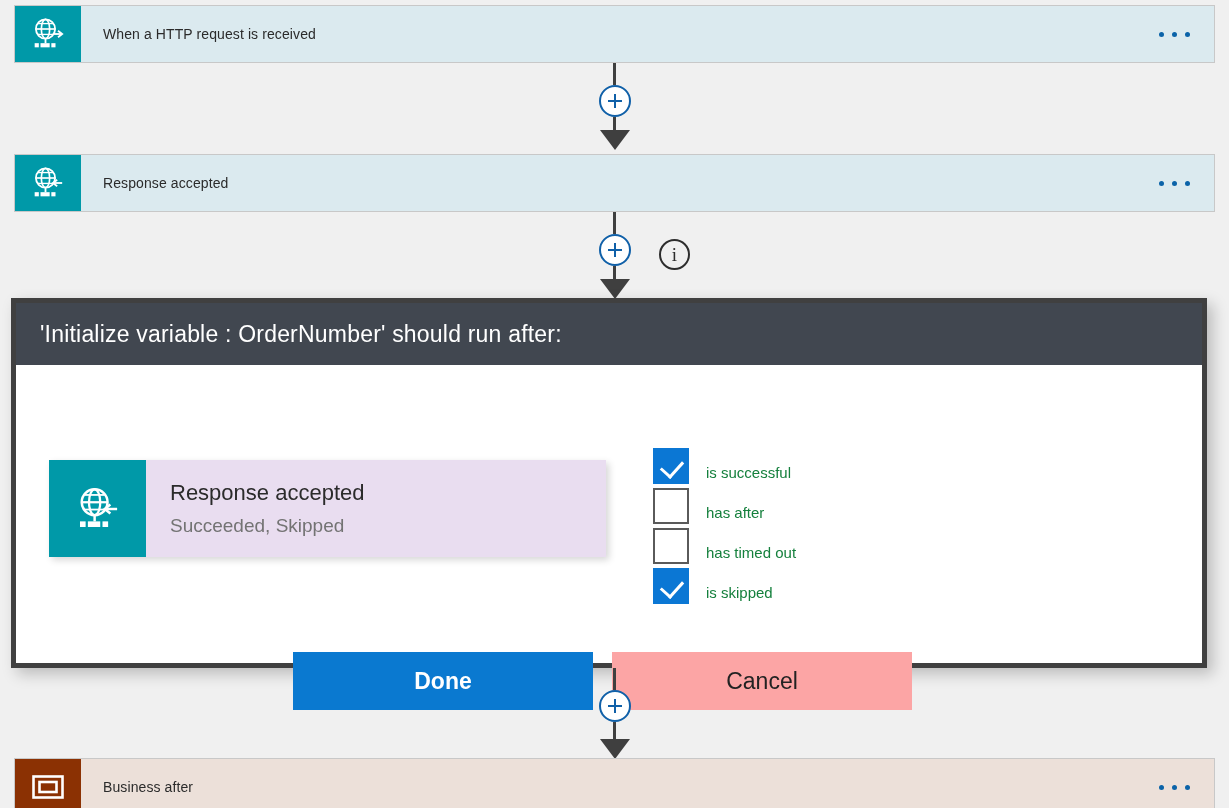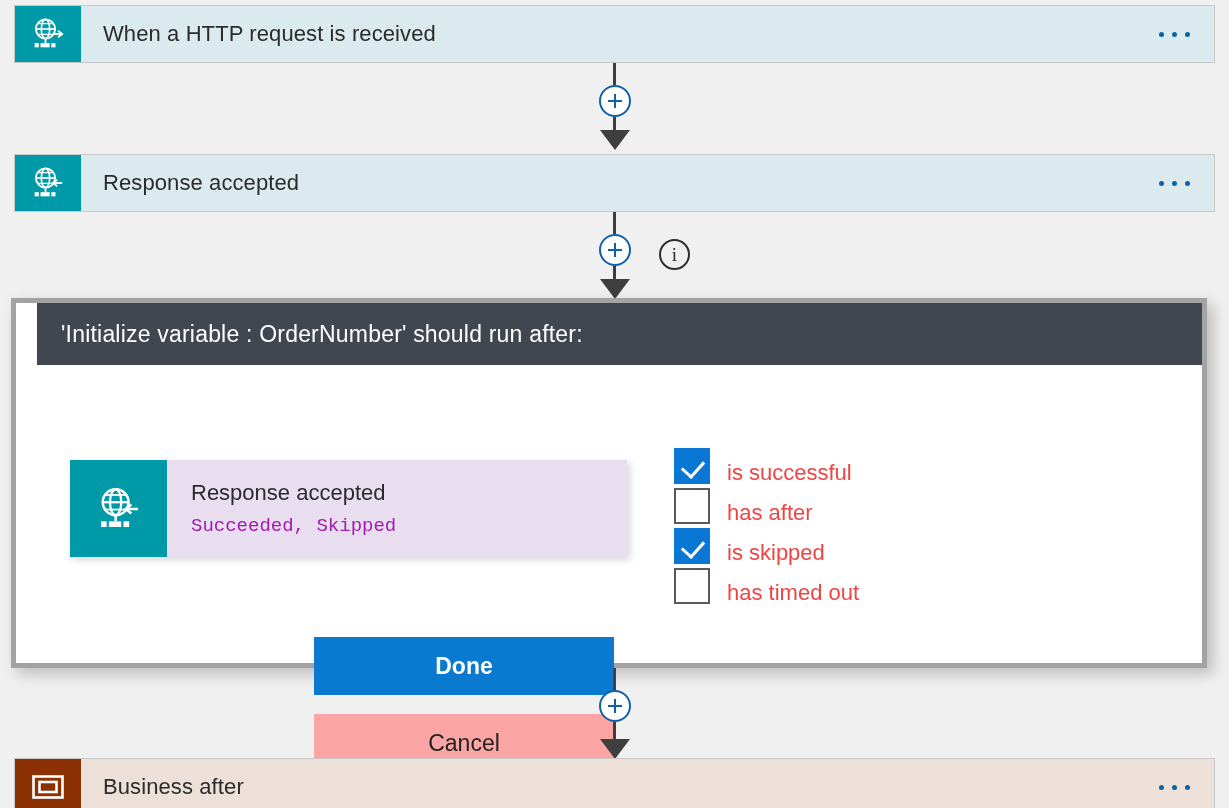--- a/index.html
+++ b/index.html
@@ -36,21 +36,21 @@
   }
   .flow-row .row-body {
     flex: 1;
     display: flex;
     align-items: center;
     justify-content: space-between;
     padding: 0 22px 0 22px;
     box-sizing: border-box;
   }
   .flow-row .row-title {
-    font-size: 22px;
+    font-size: 14px;
     color: #2b2b2b;
     font-weight: 400;
     letter-spacing: 0.1px;
   }
 
   .row-http   { top: 5px; }
   .row-resp   { top: 154px; }
   .row-scope  { top: 758px; height: 58px; }
 
   .row-http  .icon-box,
@@ -174,24 +174,23 @@
   }
 
   
   .dialog {
     position: absolute;
     left: 11px;
     top: 298px;
     width: 1196px;
     height: 370px;
     box-sizing: border-box;
-    border: 5px solid #a3a3a3;
+    border: 5px solid #404040;
     background: #ffffff;
     box-shadow: 6px 6px 14px rgba(0,0,0,0.22);
-    padding-left: 21px;
   }
   .dialog-header {
     background: #414750;
     height: 62px;
     display: flex;
     align-items: center;
     padding-left: 24px;
     box-sizing: border-box;
   }
   .dialog-title {
@@ -232,22 +231,21 @@
     justify-content: center;
     padding-left: 24px;
   }
   .card-name {
     font-size: 22px;
     color: #2b2b2b;
     margin-bottom: 9px;
   }
   .card-status {
     font-size: 19px;
-    color: #a21caf;
-    font-family: Liberation Mono, monospace;
+    color: #737373;
   }
 
   
   .check-list {
     position: absolute;
     left: 637px;
     top: 81px;
   }
   .check-item {
     display: flex;
@@ -273,35 +271,34 @@
     position: absolute;
     left: 10px;
     top: 6px;
     width: 11px;
     height: 18px;
     border: solid #ffffff;
     border-width: 0 3px 3px 0;
     transform: rotate(42deg);
   }
   .check-label {
-    font-size: 22px;
-    color: #ef4444;
+    font-size: 15px;
+    color: #15803d;
     margin-left: 17px;
     white-space: nowrap;
     margin-top: 13px;
   }
 
   
   .dialog-buttons {
     position: absolute;
     left: 277px;
-    top: 272px;
+    top: 287px;
     display: flex;
     gap: 19px;
-    flex-direction: column;
   }
   .btn {
     width: 300px;
     height: 58px;
     border: none;
     font-size: 23px;
     font-family: "Liberation Sans", "DejaVu Sans", sans-serif;
     cursor: pointer;
     display: flex;
     align-items: center;
@@ -425,26 +422,26 @@
     <div class="check-list">
       <label class="check-item">
         <span class="cbox checked"></span>
         <span class="check-label">is successful</span>
       </label>
       <label class="check-item">
         <span class="cbox"></span>
         <span class="check-label">has after</span>
       </label>
       <label class="check-item">
+        <span class="cbox"></span>
+        <span class="check-label">has timed out</span>
+      </label>
+      <label class="check-item">
         <span class="cbox checked"></span>
         <span class="check-label">is skipped</span>
-      </label>
-      <label class="check-item">
-        <span class="cbox"></span>
-        <span class="check-label">has timed out</span>
       </label>
     </div>
 
     <div class="dialog-buttons">
       <button class="btn btn-primary">Done</button>
       <button class="btn btn-secondary">Cancel</button>
     </div>
 
   </div>
 </div>

